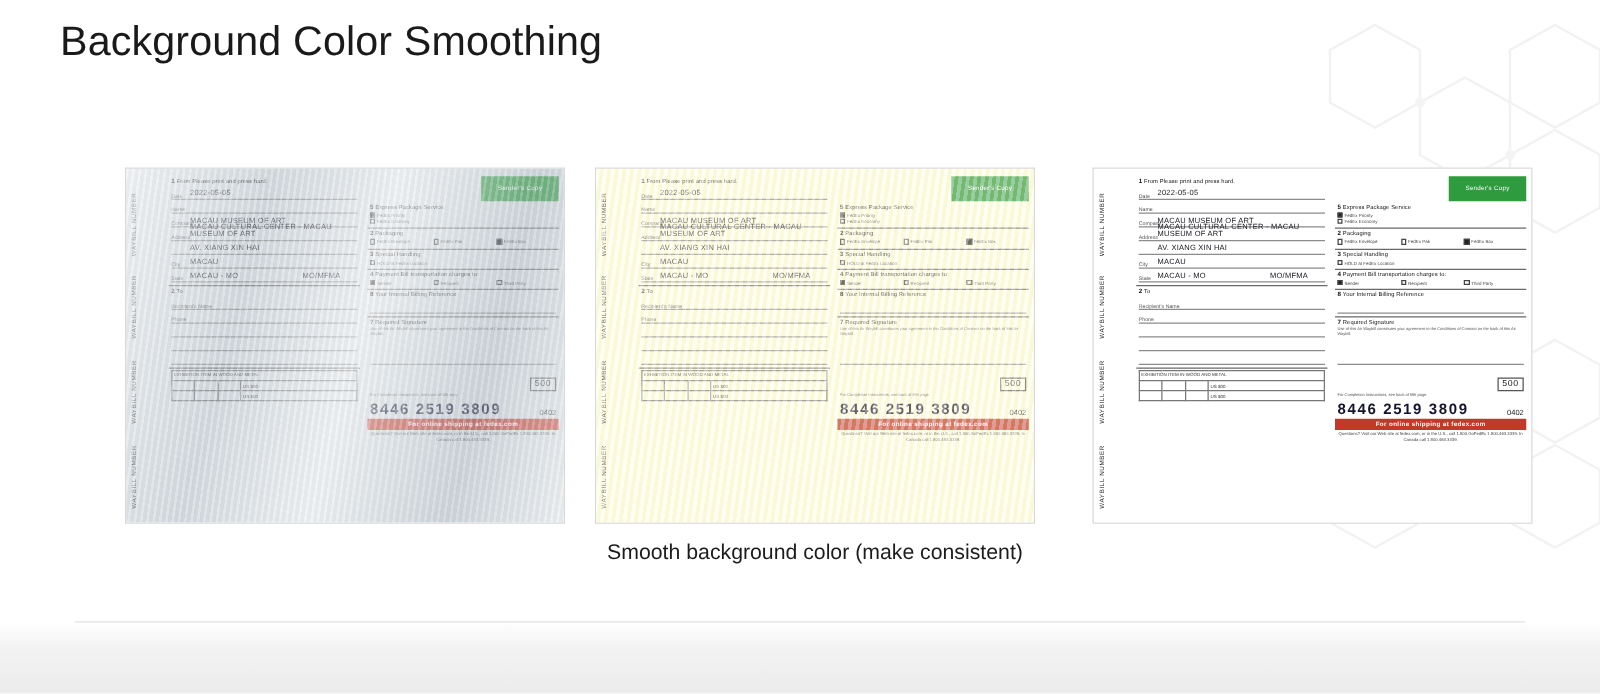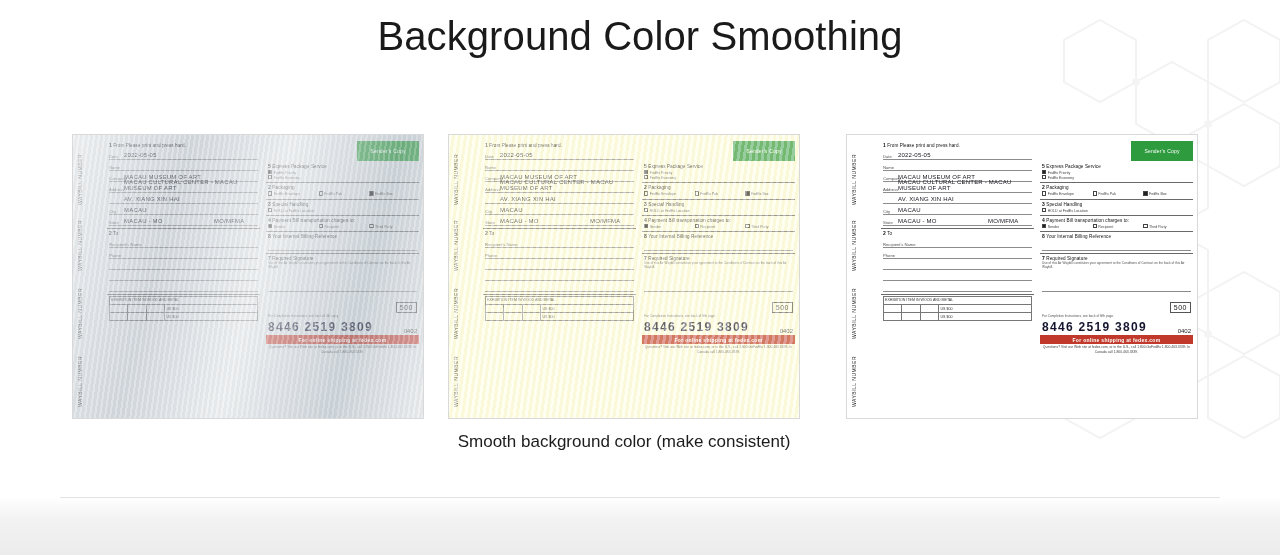--- a/index.html
+++ b/index.html
@@ -34,26 +34,26 @@
     content: "";
     position: absolute;
     left: 60px; right: 60px; top: 0;
     height: 1px;
     background: #e2e2e2;
   }
 
   h1.title {
     position: absolute;
     top: 14px; left: 0; right: 0;
-    text-align: center;
-    font-size: 40px;
+    font-size: 33px;
     font-weight: 400;
     color: #1a1a1a;
     margin: 0;
     letter-spacing: 0.1px;
+    padding-left: 48px;
   }
   p.subtitle {
     position: absolute;
     top: 66px; left: 170px; width: 940px;
     text-align: center;
     font-size: 17.5px;
     line-height: 1.34;
     color: #2b2b2b;
     margin: 0;
     font-weight: 400;
@@ -61,20 +61,21 @@
 
   
   .samples {
     position: absolute;
     top: 134px; left: 0; width: 1280px;
   }
   .sample {
     position: absolute;
     top: 0;
     width: 352px;
+    margin-left: 28px;
   }
   .sample.s1 { left: 72px; }
   .sample.s2 { left: 448px; }
   .sample.s3 { left: 846px; }
   .thumb {
     position: relative;
     width: 352px; height: 285px;
     overflow: hidden;
     border: 1px solid #d9d9d9;
     background: #fff;

